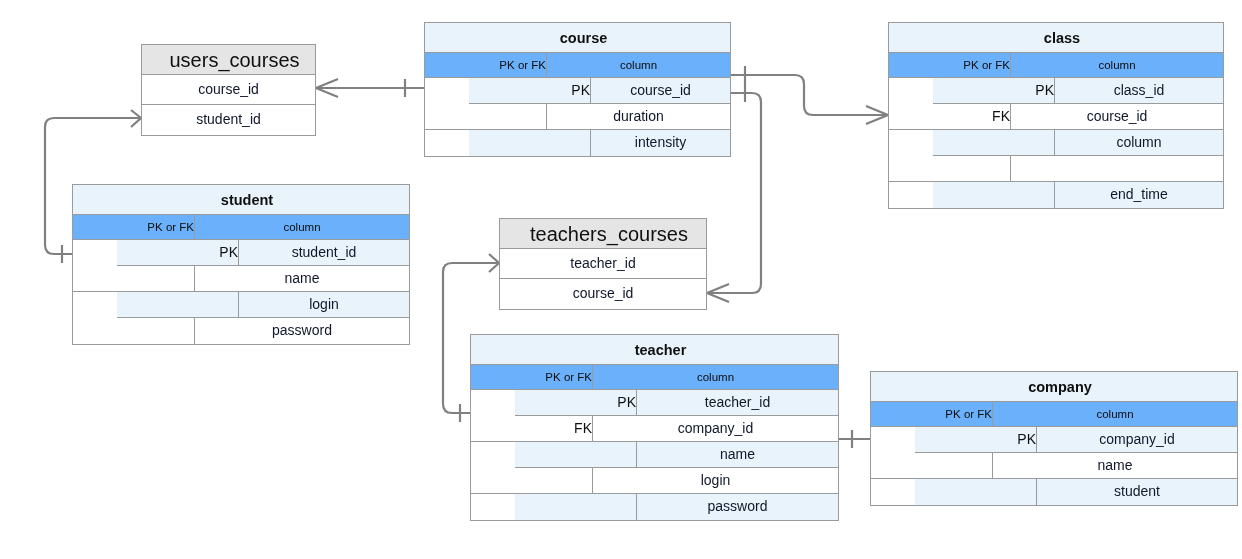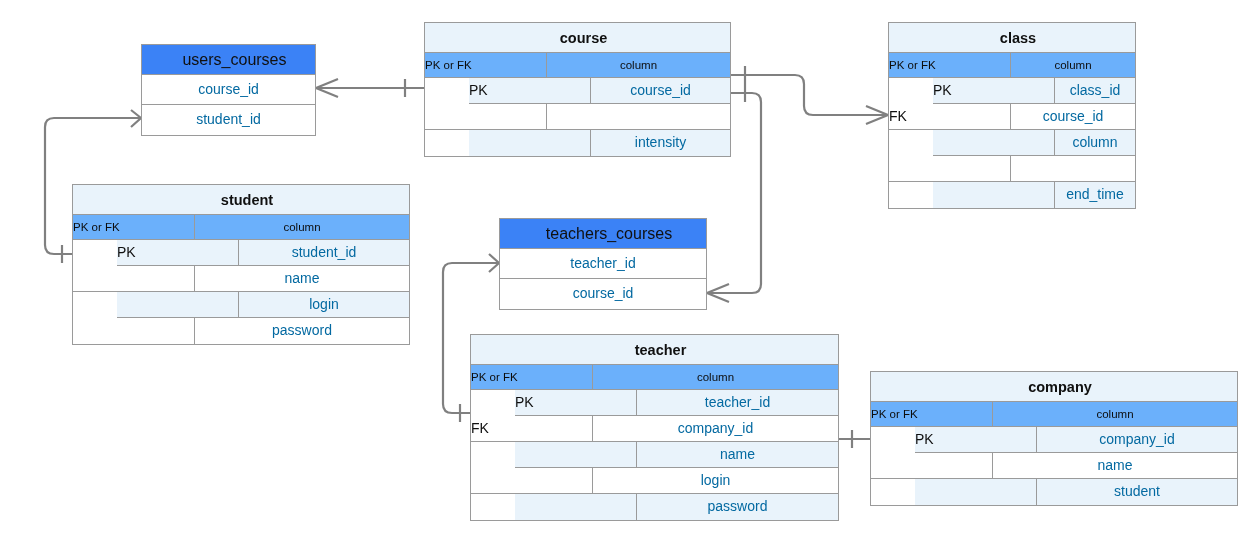--- a/index.html
+++ b/index.html
@@ -40,23 +40,23 @@
     background: #e9f3fb;
     text-align: center;
     line-height: 30px;
     height: 30px;
     border-bottom: 1px solid #9a9a9a;
     box-sizing: border-box;
     white-space: nowrap;
     padding-left: 12px;
   }
   .entity.plain > .ent-title {
-    background: #3b82f6;
+    background: #e5e5e5;
     font-weight: normal;
-    font-size: 16px;
+    font-size: 20px;
   }
   .hdr-row {
     display: flex;
     height: 25px;
     background: #6bb0fb;
     border-bottom: 1px solid #9a9a9a;
     box-sizing: border-box;
   }
   .hdr-row .c-key, .hdr-row .c-col {
     font-size: 11.5px;
@@ -68,34 +68,34 @@
     height: 26px;
     border-bottom: 1px solid #9a9a9a;
     box-sizing: border-box;
   }
   .row:last-child { border-bottom: none; }
   .row.alt { background: #e9f3fb; margin-left: 44px; }
   .row.plainbg { background: #ffffff; }
   .c-key {
     width: 122px;
     flex: 0 0 122px;
-    text-align: left;
+    text-align: right;
     font-size: 14px;
     color: #101010;
     line-height: 25px;
     border-right: 1px solid #9a9a9a;
     box-sizing: border-box;
     white-space: nowrap;
     overflow: hidden;
   }
   .c-col {
     flex: 1 1 auto;
     text-align: center;
     font-size: 14px;
-    color: #0369a1;
+    color: #0f172a;
     line-height: 25px;
     box-sizing: border-box;
     white-space: nowrap;
     overflow: hidden;
   }
   .row.single .c-col {
     width: 100%;
     flex: 1 1 auto;
     border-right: none;
     line-height: 29px;
@@ -163,28 +163,29 @@
     <div class="hdr-row">
       <div class="c-key">PK or FK</div>
       <div class="c-col">column</div>
     </div>
     <div class="row alt">
       <div class="c-key">PK</div>
       <div class="c-col">course_id</div>
     </div>
     <div class="row plainbg">
       <div class="c-key"></div>
+      <div class="c-col">duration</div>
     </div>
     <div class="row alt">
       <div class="c-key"></div>
       <div class="c-col">intensity</div>
     </div>
   </div>
 
-  <div class="entity" style="left:888px; top:22px; width:248px;">
+  <div class="entity" style="left:888px; top:22px; width:336px;">
     <div class="ent-title">class</div>
     <div class="hdr-row">
       <div class="c-key">PK or FK</div>
       <div class="c-col">column</div>
     </div>
     <div class="row alt">
       <div class="c-key">PK</div>
       <div class="c-col">class_id</div>
     </div>
     <div class="row plainbg">

